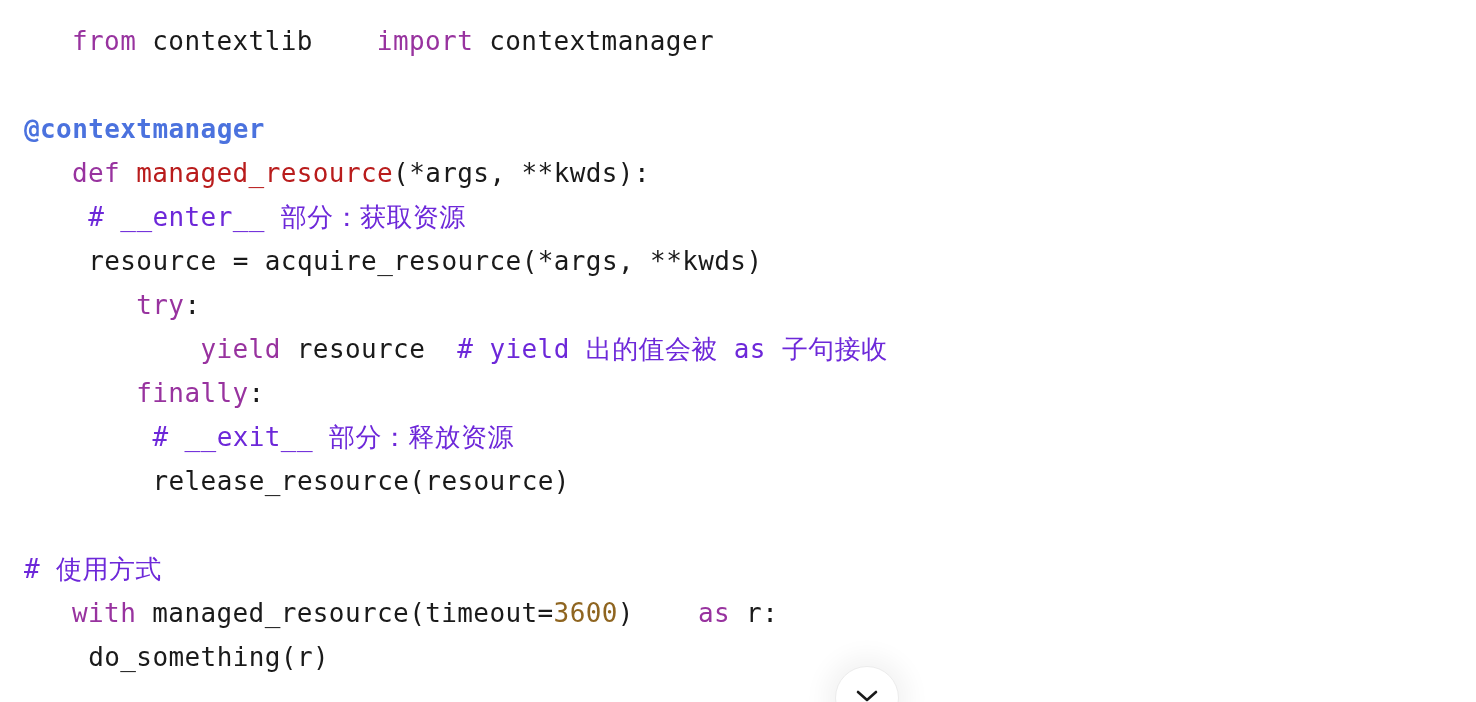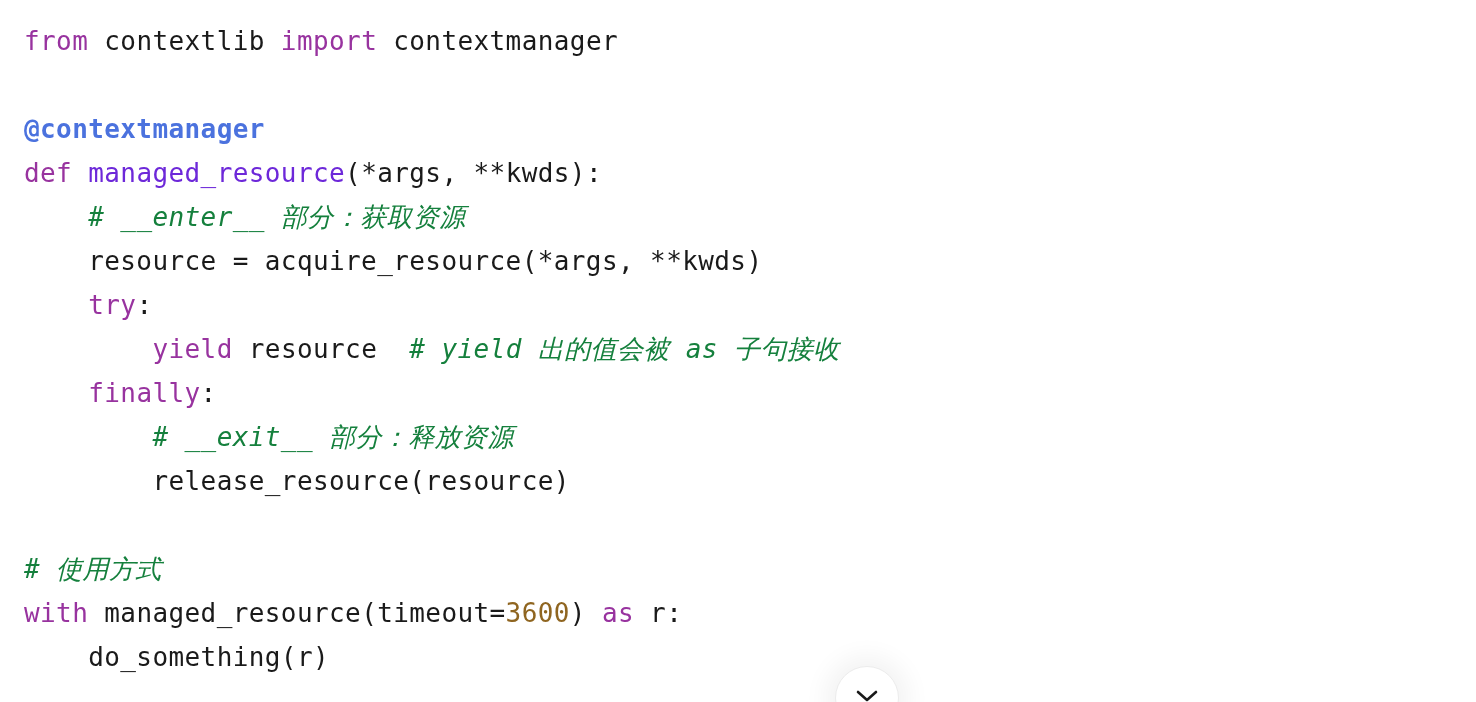--- a/index.html
+++ b/index.html
@@ -15,25 +15,25 @@
       left: 24px;
       top: 19px;
       font-family: "DejaVu Sans Mono", "Liberation Mono", monospace;
       font-size: 26px;
       line-height: 44px;
       color: #1a1a1a;
       white-space: pre;
       letter-spacing: 0.4px;
     }
     .line { height: 44px; display: block; }
-    .kw { color: #98339f; }
-    .fn { color: #6d28d9; }
+    .kw { color: #98339f; margin-left: 48px; }
+    .fn { color: #b91c1c; }
     .dec { color: #4b72de; font-weight: bold; }
     .num { color: #8f6520; }
-    .cm { color: #15803d; font-style: italic; }
+    .cm { color: #6d28d9; }
     .scroll-btn {
       position: absolute;
       left: 835px;
       top: 666px;
       width: 62px;
       height: 62px;
       border-radius: 50%;
       background: #ffffff;
       border: 1px solid #ececec;
       box-shadow: 0 0 24px 10px rgba(0,0,0,0.05);

